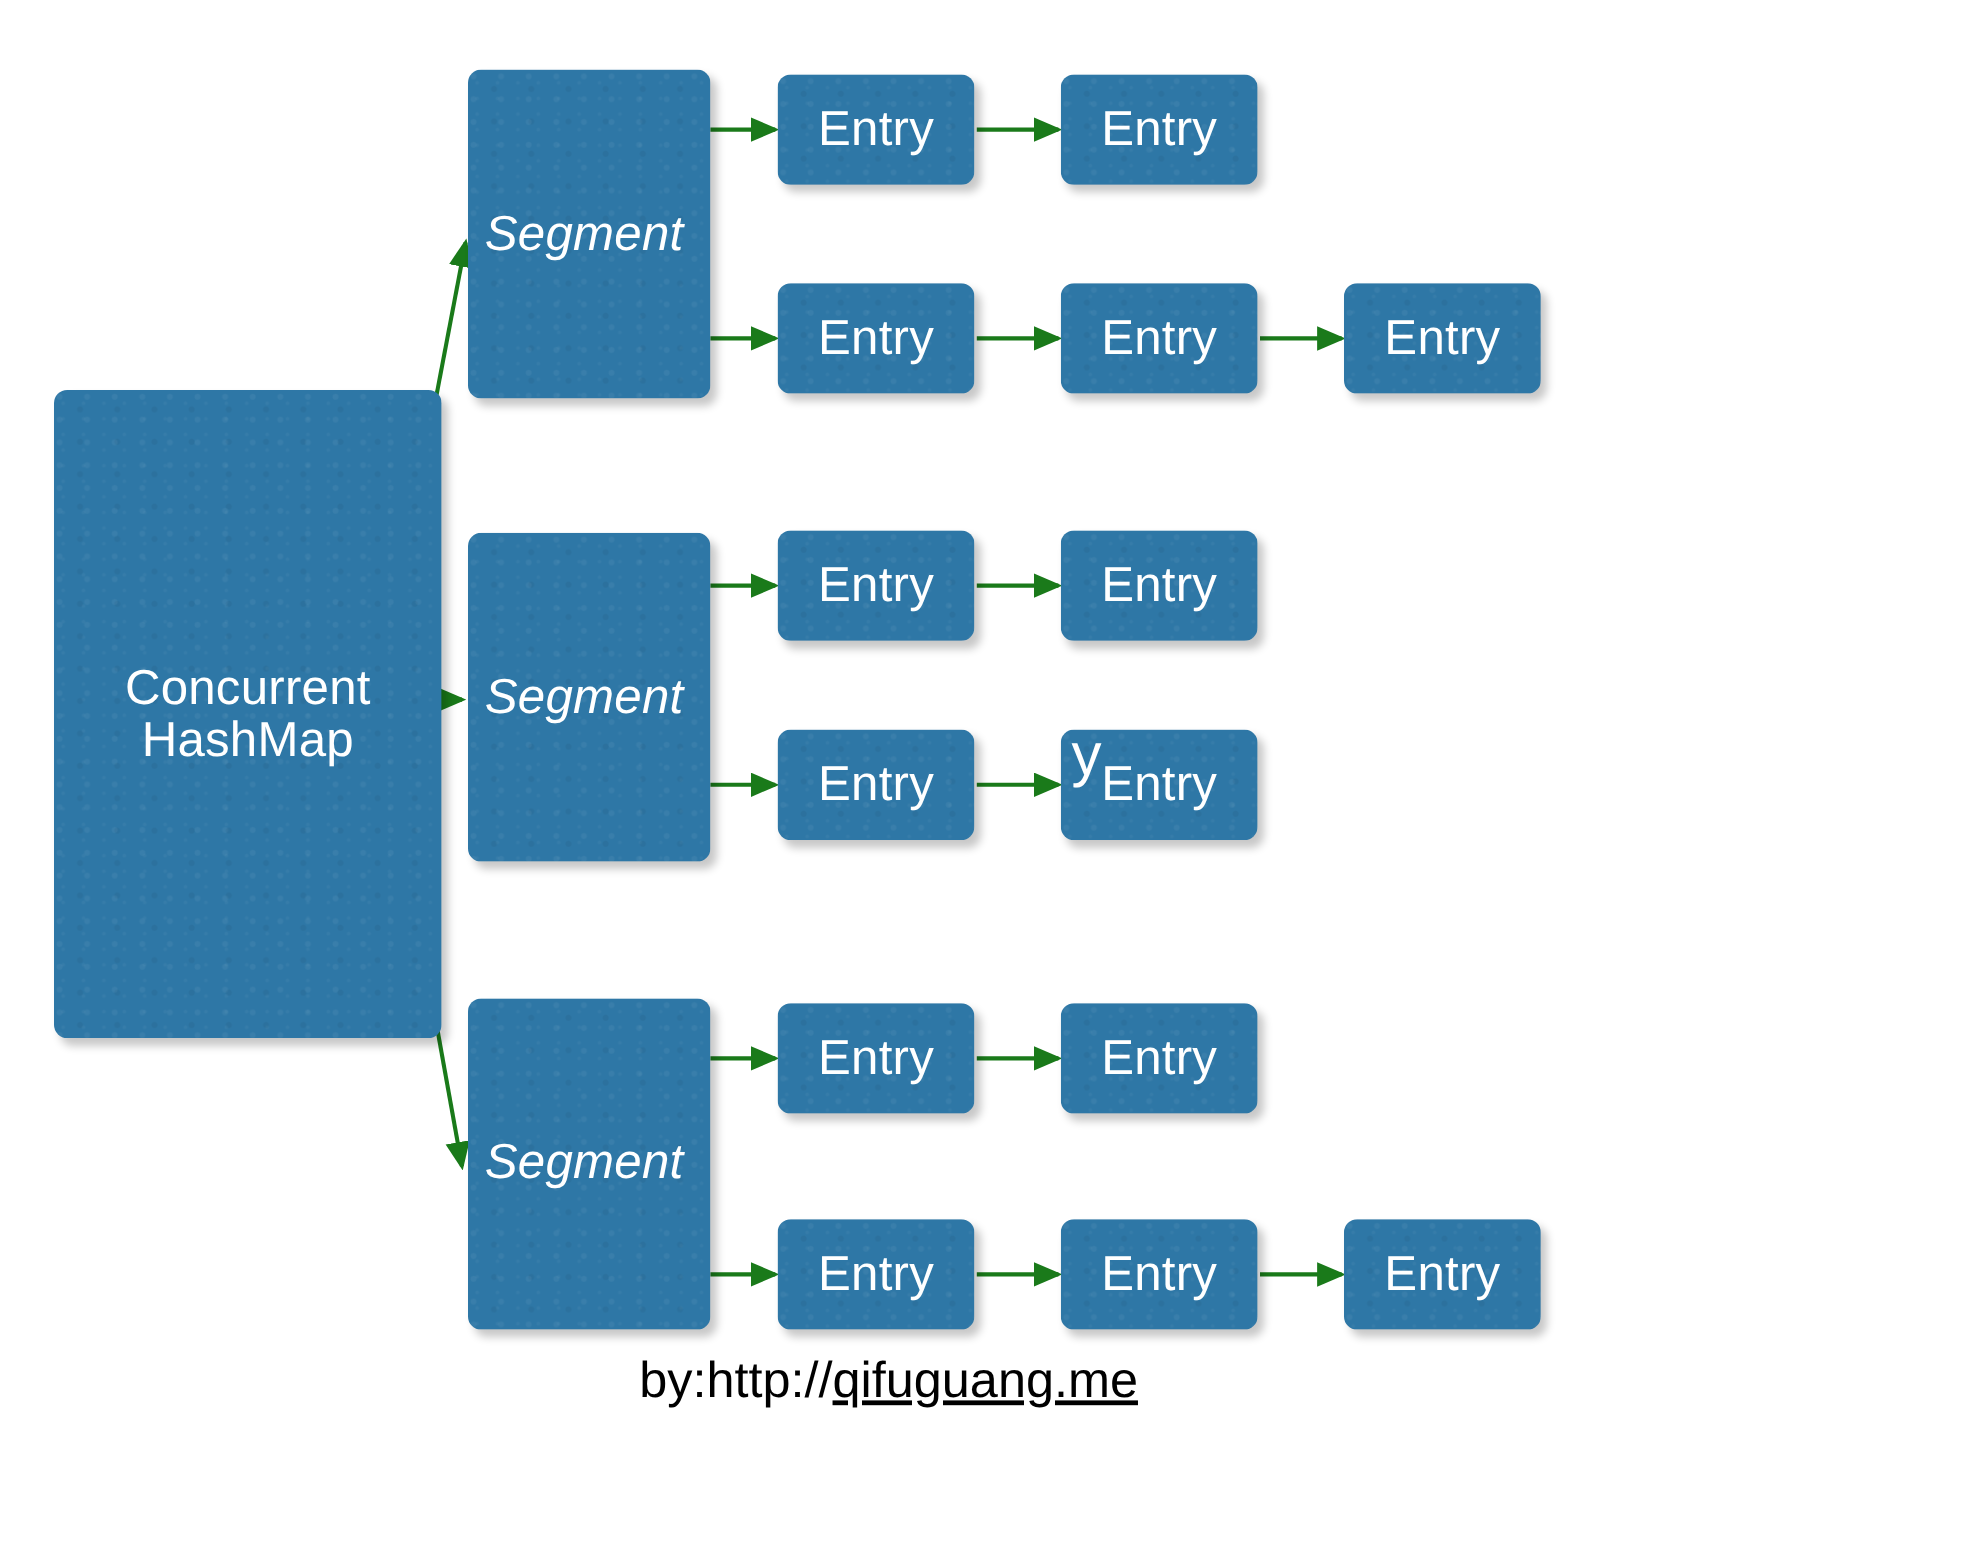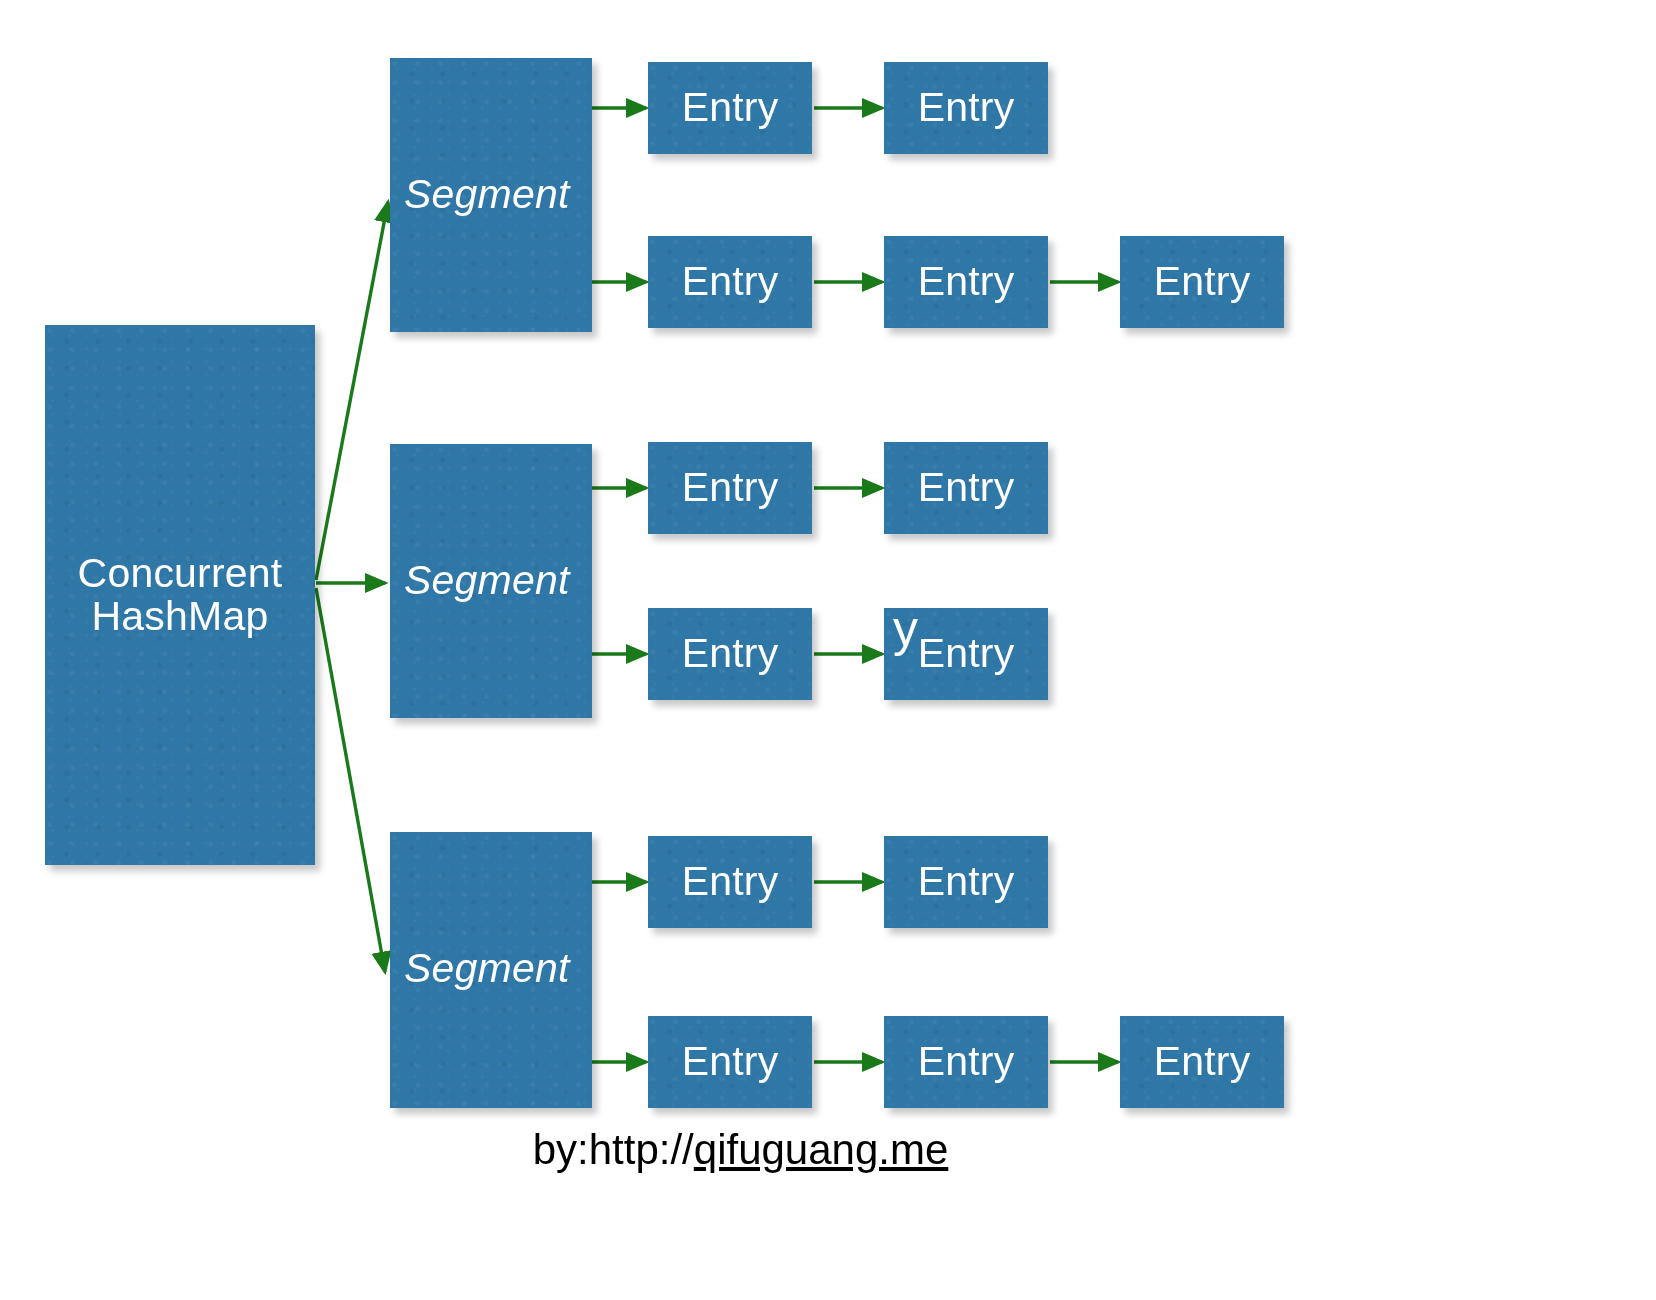--- a/index.html
+++ b/index.html
@@ -23,20 +23,21 @@
       radial-gradient(circle at 20% 30%, rgba(255,255,255,.05) 0 2px, transparent 3px),
       radial-gradient(circle at 70% 60%, rgba(0,0,0,.05) 0 2px, transparent 3px),
       radial-gradient(circle at 45% 85%, rgba(255,255,255,.04) 0 1px, transparent 2px);
     background-size:23px 19px, 31px 27px, 17px 13px;
     box-shadow:5px 6px 7px rgba(0,0,0,0.22);
     display:flex;
     align-items:center;
     justify-content:center;
     color:#ffffff;
     box-sizing:border-box;
+    border-radius:11px;
   }
   .box .label{
     color:#ffffff;
     font-weight:400;
     letter-spacing:.2px;
     line-height:1.05;
     text-align:center;
     white-space:pre-line;
   }
   
@@ -107,21 +108,21 @@
         <line x1="814" y1="654" x2="882" y2="654" stroke="#1a7a1a" stroke-width="3.4" marker-end="url(#ah)"></line>
         <line x1="592" y1="882" x2="646" y2="882" stroke="#1a7a1a" stroke-width="3.4" marker-end="url(#ah)"></line>
         <line x1="814" y1="882" x2="882" y2="882" stroke="#1a7a1a" stroke-width="3.4" marker-end="url(#ah)"></line>
         <line x1="592" y1="1062" x2="646" y2="1062" stroke="#1a7a1a" stroke-width="3.4" marker-end="url(#ah)"></line>
         <line x1="814" y1="1062" x2="882" y2="1062" stroke="#1a7a1a" stroke-width="3.4" marker-end="url(#ah)"></line>
         <line x1="1050" y1="1062" x2="1118" y2="1062" stroke="#1a7a1a" stroke-width="3.4" marker-end="url(#ah)"></line>
       </g>
   </svg>
 
   <div id="nodes">
-      <div class="box root" style="left: 45px; top: 325px; width: 270px; height: 540px;">
+      <div class="box root" style="left: 45px; top: 325px; width: 323px; height: 540px;">
         <div class="label">Concurrent
 HashMap</div>
       </div>
       <div class="box segment" style="left: 390px; top: 58px; width: 202px; height: 274px;">
         <div class="label" style="position: relative; left: 14px; top: 115px;">Segment</div>
       </div>
       <div class="box segment" style="left: 390px; top: 444px; width: 202px; height: 274px;">
         <div class="label" style="position: relative; left: 14px; top: 115px;">Segment</div>
       </div>
       <div class="box segment" style="left: 390px; top: 832px; width: 202px; height: 276px;">

